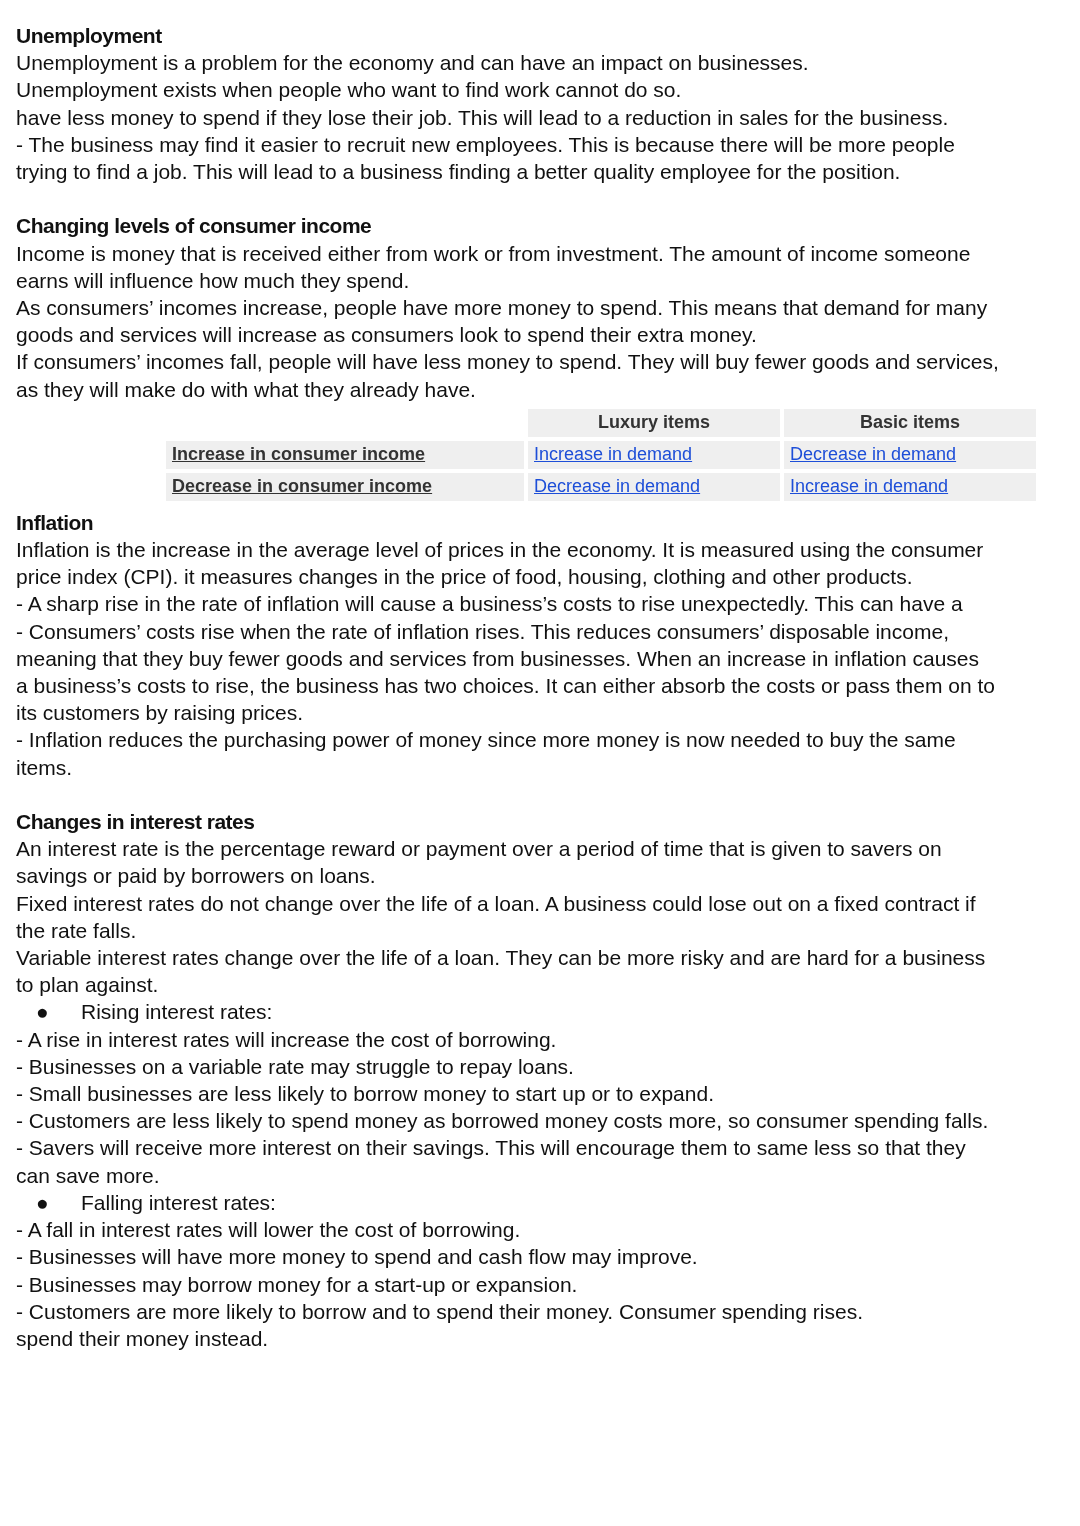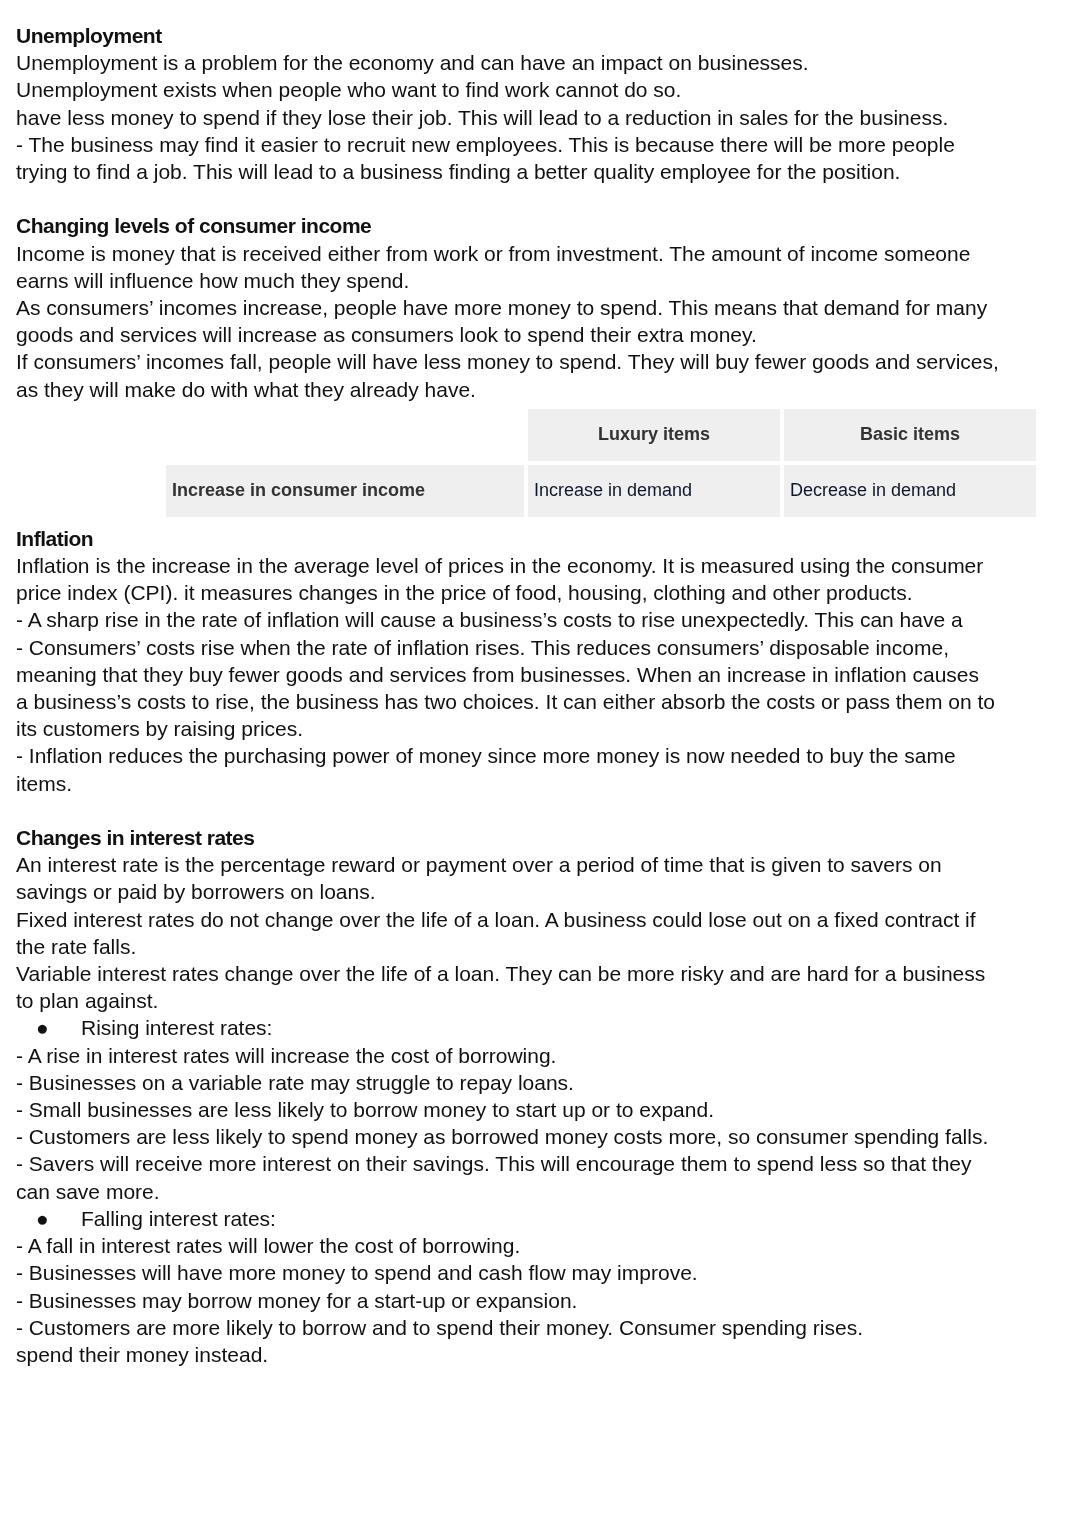--- a/index.html
+++ b/index.html
@@ -13,27 +13,27 @@
   .heading { font-weight: bold; letter-spacing: -0.5px; }
   .gap { height: 27.2px; }
   .bullet-line { padding-left: 20px; }
   .bullet-line .dot { display: inline-block; width: 45px; }
   table.income {
     border-collapse: separate; border-spacing: 4px;
     margin: 2px 0 4px 146px;
     font-size: 18px; color: #333;
   }
   table.income td, table.income th {
-    background: #efefef; height: 52px; padding: 0 6px;
+    background: #efefef; height: 28px; padding: 0 6px;
     text-align: left; font-weight: normal;
   }
   table.income th.col { text-align: center; font-weight: bold; width: 240px; }
-  table.income td.rowh { font-weight: bold; width: 346px; }
+  table.income td.rowh { font-weight: bold; width: 346px; text-decoration: underline; }
   table.income td.blank { background: transparent; }
-  table.income td.val { color: #0f172a; width: 240px; }
+  table.income td.val { color: #1d4ed8; width: 240px; text-decoration: underline; }
 </style>
 </head>
 <body>
 
 <div class="page">
 
   <div class="line heading">Unemployment</div>
   <div class="line">Unemployment is a problem for the economy and can  have an impact on businesses.</div>
   <div class="line">Unemployment exists when people who want to find work cannot do so.</div>
   <div class="line">have less money to spend if they lose their job. This will lead to a reduction in sales for the business.</div>
@@ -54,20 +54,25 @@
         <tr>
       <td class="blank"></td>
       <th class="col">Luxury items</th>
       <th class="col">Basic items</th>
     </tr>
     <tr>
       <td class="rowh">Increase in consumer income</td>
       <td class="val">Increase in demand</td>
       <td class="val">Decrease in demand</td>
     </tr>
+    <tr>
+      <td class="rowh">Decrease in consumer income</td>
+      <td class="val">Decrease in demand</td>
+      <td class="val">Increase in demand</td>
+    </tr>
   </tbody>
     </table>
 
   <div class="line heading">Inflation</div>
   <div class="line">Inflation is the increase in the average level of prices in the economy. It is measured using the consumer</div>
   <div class="line">price index (CPI). it measures changes in the price of food, housing, clothing and other products.</div>
   <div class="line">- A sharp rise in the rate of inflation will cause a business’s costs to rise unexpectedly. This can have a</div>
   <div class="line">- Consumers’ costs rise when the rate of inflation rises. This reduces consumers’ disposable income,</div>
   <div class="line">meaning that they buy fewer goods and services from businesses. When an increase in inflation causes</div>
   <div class="line">a business’s costs to rise, the business has two choices. It can either absorb the costs or pass them on to</div>
@@ -84,21 +89,21 @@
   <div class="line">Variable interest rates change over the life of a loan. They can be more risky and are hard for a business</div>
   <div class="line">to plan against.</div>
 
   <div class="line bullet-line">
     <span class="dot">●</span><span>Rising interest rates:</span>
   </div>
   <div class="line">- A rise in interest rates will increase the cost of borrowing.</div>
   <div class="line">- Businesses on a variable rate may struggle to repay loans.</div>
   <div class="line">- Small businesses are less likely to borrow money to start up or to expand.</div>
   <div class="line">- Customers are less likely to spend money as borrowed money costs more, so consumer spending falls.</div>
-  <div class="line">- Savers will receive more interest on their savings. This will encourage them to spend less so that they</div>
+  <div class="line">- Savers will receive more interest on their savings. This will encourage them to same less so that they</div>
   <div class="line">can save more.</div>
 
   <div class="line bullet-line">
     <span class="dot">●</span><span>Falling interest rates:</span>
   </div>
   <div class="line">- A fall in interest rates will lower the cost of borrowing.</div>
   <div class="line">- Businesses will have more money to spend and cash flow may improve.</div>
   <div class="line">- Businesses may borrow money for a start-up or expansion.</div>
   <div class="line">- Customers are more likely to borrow and to spend their money. Consumer spending rises.</div>
   <div class="line">spend their money instead.</div>

